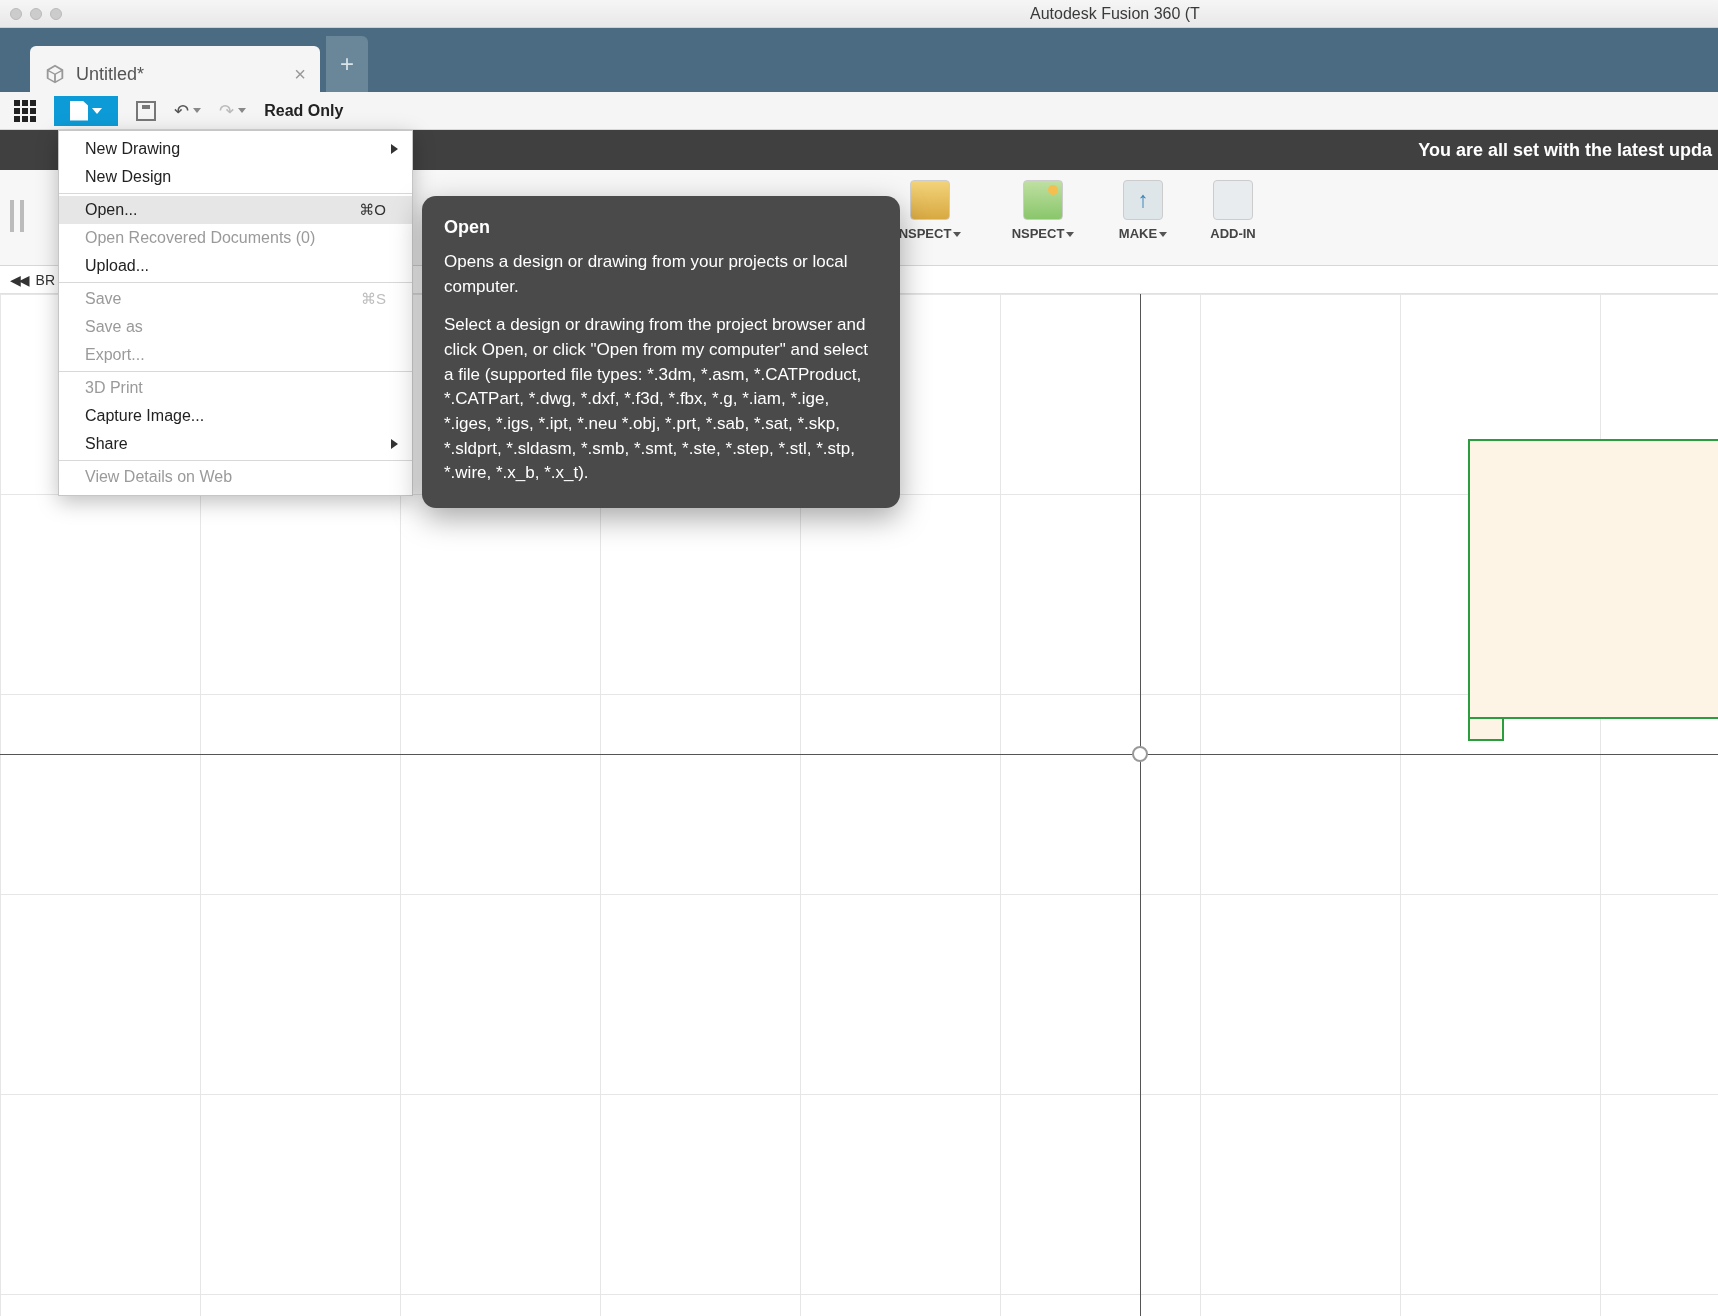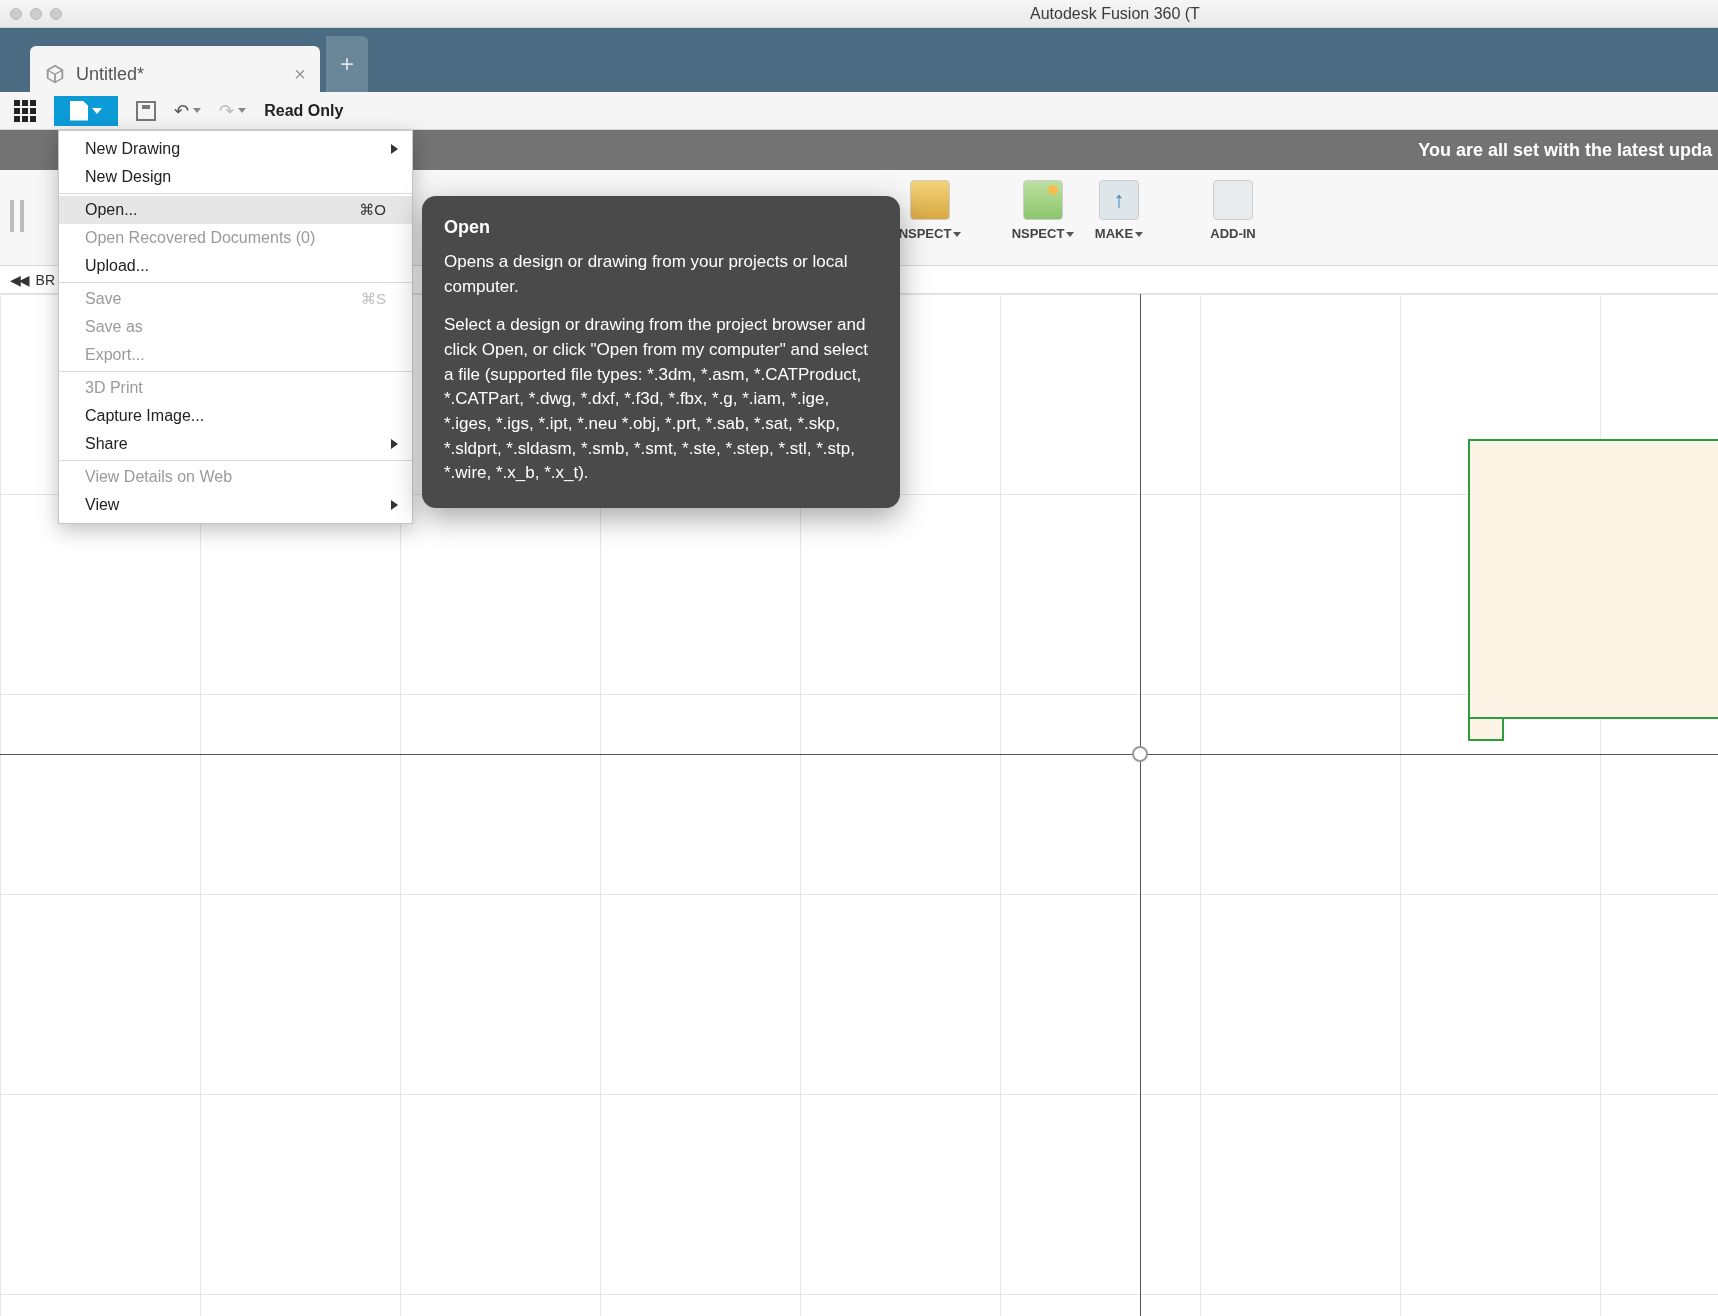--- a/index.html
+++ b/index.html
@@ -28,32 +28,32 @@
 .file-btn { width:64px; height:30px; background:#0d9bd7; display:flex; align-items:center; justify-content:center; gap:4px; color:#fff; }
 .file-btn .doc-ico { width:18px; height:20px; background:#fff; clip-path: polygon(0 0,70% 0,100% 25%,100% 100%,0 100%); }
 .file-btn .caret { width:0;height:0;border-left:5px solid transparent;border-right:5px solid transparent;border-top:6px solid #fff; }
 .save-ico { width:20px;height:20px; border:2px solid #777; position:relative; }
 .save-ico::after{content:"";position:absolute;top:2px;left:4px;width:8px;height:4px;background:#777;}
 .arrow-btn { color:#555; font-size:18px; display:flex; align-items:center; gap:4px; }
 .arrow-btn .caret{ width:0;height:0;border-left:4px solid transparent;border-right:4px solid transparent;border-top:5px solid #888; }
 .read-only { font-weight:bold; font-size:16px; color:#222; }
 
 
-.greenbar { height:40px; background:#737373; color:#fff; font-weight:bold; font-size:18px; display:flex; align-items:center; padding-right:6px; justify-content:flex-end; white-space:nowrap; overflow:hidden; }
+.greenbar { height:40px; background:#404040; color:#fff; font-weight:bold; font-size:18px; display:flex; align-items:center; padding-right:6px; justify-content:flex-end; white-space:nowrap; overflow:hidden; }
 
 
 .ribbon { height:96px; background:#f7f7f7; border-bottom:1px solid #d7d7d7; position:relative; }
 .rib-group { position:absolute; top:0; height:96px; text-align:center; }
 .rib-icon { width:40px;height:40px;margin:10px auto 6px; background:#eee; border:1px solid #ccc; border-radius:4px; }
 .rib-label { font-size:13px; color:#444;font-weight:bold; }
 .rib-label .caret{ display:inline-block; margin-left:2px; width:0;height:0;border-left:4px solid transparent;border-right:4px solid transparent;border-top:5px solid #555; vertical-align:middle;}
 
 .rg-inspect{ left: 870px; width:120px; }
 .rg-insert{ left: 998px; width:90px; }
-.rg-make{ left: 1074px; width:90px; }
+.rg-make{ left: 1098px; width:90px; }
 .rg-addins{ left: 1188px; width:90px; }
 .rg-inspect .rib-icon{ background: linear-gradient(#f3d37a,#d8a942); }
 .rg-insert .rib-icon{ background: linear-gradient(#bfe0a2,#8ac66b); position:relative; }
 .rg-insert .rib-icon::after{content:"";position:absolute;right:4px;top:4px;width:10px;height:10px;border-radius:50%;background:#f4bf4f;}
 .rg-make .rib-icon{ background:#dfe6ea; position:relative; }
 .rg-make .rib-icon::after{content:"↑";position:absolute;top:0;left:0;right:0;bottom:0;color:#3b87b9;font-size:22px;text-align:center;line-height:38px;}
 .rg-addins .rib-icon{ background:#e9ecef; }
 .rib-bar-left { position:absolute; left:10px; top:30px; display:flex; gap:6px; }
 .rib-bar-left span{ width:4px; height:32px; background:#bbb; }
 
@@ -218,23 +218,19 @@
       <span>Capture Image...</span>
     </div>
   <div class="fm-item">
       <span>Share</span>
       <span class="fm-arrow"></span>
     </div>
   <hr>
   <div class="fm-item gray">
       <span>View Details on Web</span>
     </div>
-  <div class="fm-item">
-      <span>View</span>
-      <span class="fm-arrow"></span>
-    </div>
 </div>
 
 <div class="tooltip">
   <h3>Open</h3>
   <p>Opens a design or drawing from your projects or local computer.</p>
   <p>Select a design or drawing from the project browser and click Open, or click "Open from my computer" and select a file (supported file types: *.3dm, *.asm, *.CATProduct, *.CATPart, *.dwg, *.dxf, *.f3d, *.fbx, *.g, *.iam, *.ige, *.iges, *.igs, *.ipt, *.neu *.obj, *.prt, *.sab, *.sat, *.skp, *.sldprt, *.sldasm, *.smb, *.smt, *.ste, *.step, *.stl, *.stp, *.wire, *.x_b, *.x_t).</p>
 </div>
 
 </body></html>

